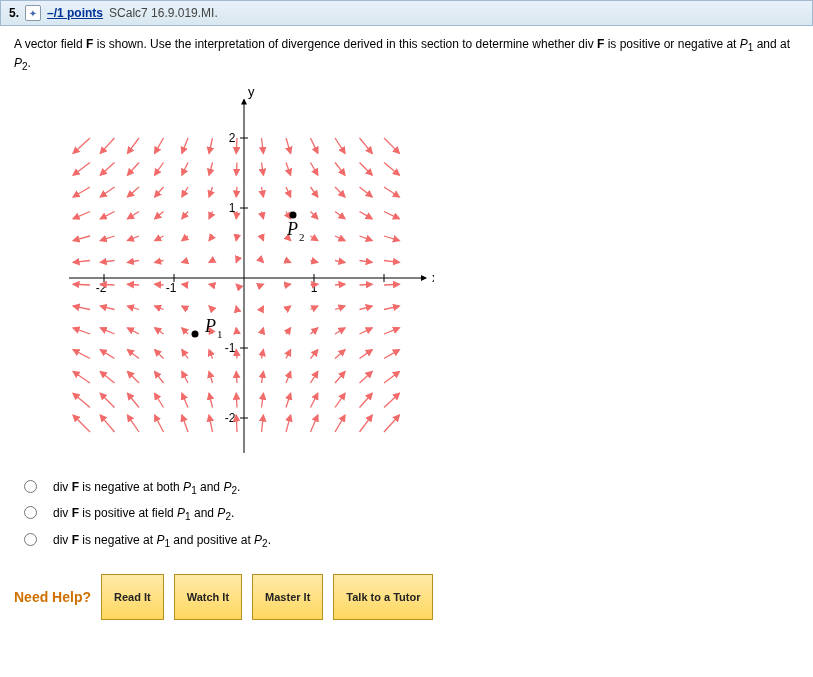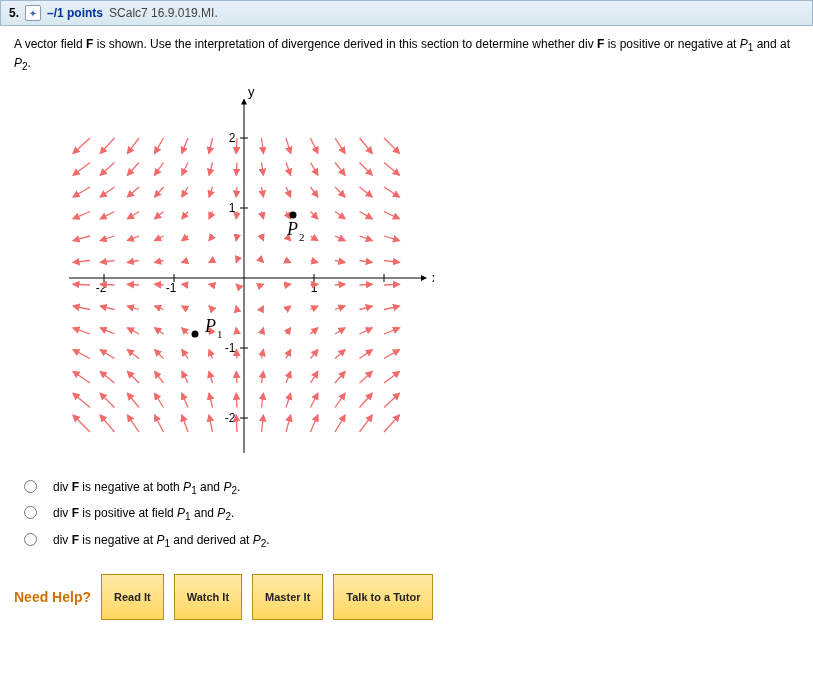--- a/index.html
+++ b/index.html
@@ -29,20 +29,21 @@
     display: inline-flex;
     align-items: center;
     justify-content: center;
     font-size: 10px;
     color: #4466aa;
     border-radius: 2px;
   }
   .points {
     color: #003399;
     font-weight: bold;
+    text-decoration: underline;
   }
   .ref {
     color: #444;
   }
   .content {
     padding: 10px 14px 14px 14px;
   }
   .prompt {
     margin-bottom: 8px;
     line-height: 1.4;
@@ -323,21 +324,21 @@
     </div>
     <div class="choice-row">
       <input type="radio" name="ans" style="">
       <span>
         <span>div </span><span class="bold">F</span><span> is positive at field </span><span class="italic">P</span><span class="sub">1</span><span> and </span><span class="italic">P</span><span class="sub">2</span><span>.</span>
       </span>
     </div>
     <div class="choice-row">
       <input type="radio" name="ans" style="">
       <span>
-        <span>div </span><span class="bold">F</span><span> is negative at </span><span class="italic">P</span><span class="sub">1</span><span> and derived at </span><span class="italic">P</span><span class="sub">2</span><span>.</span>
+        <span>div </span><span class="bold">F</span><span> is negative at </span><span class="italic">P</span><span class="sub">1</span><span> and positive at </span><span class="italic">P</span><span class="sub">2</span><span>.</span>
       </span>
     </div>
   </div>
 
   <div class="help-row">
     <span class="need-help">Need Help?</span>
     <button class="help-btn">Read It</button>
     <button class="help-btn">Watch It</button>
     <button class="help-btn">Master It</button>
     <button class="help-btn">Talk to a Tutor</button>

